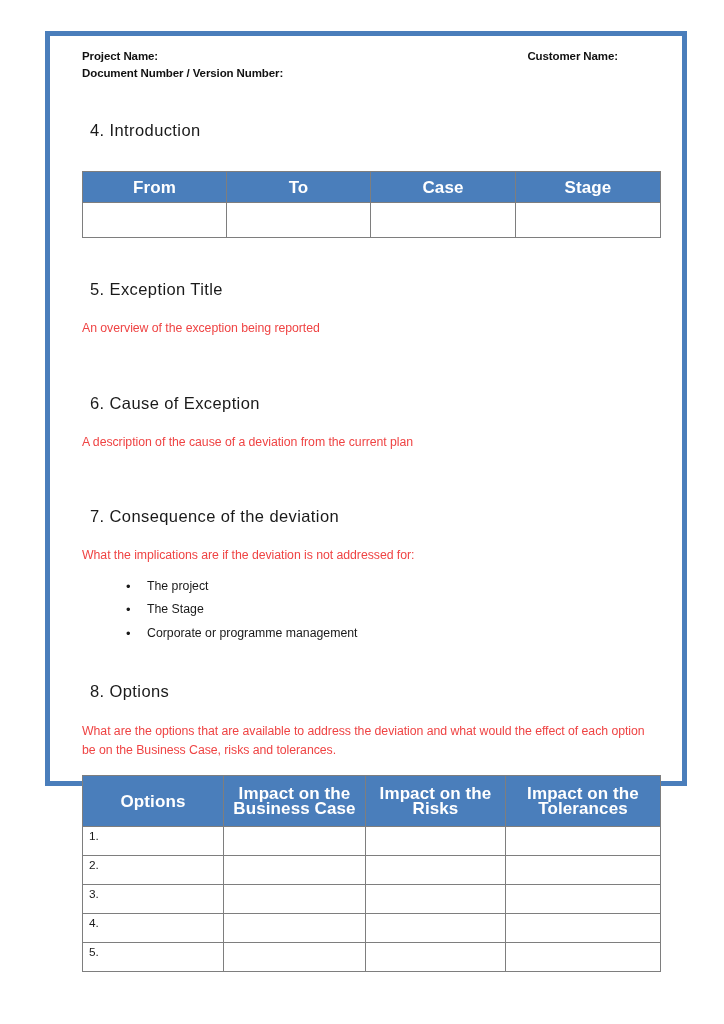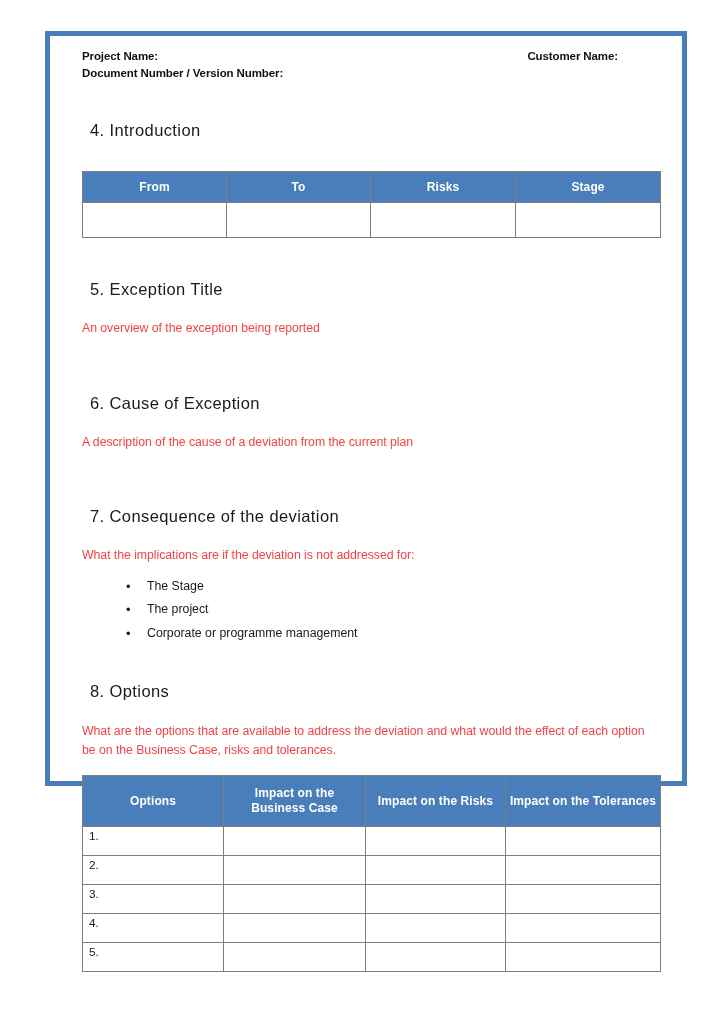--- a/index.html
+++ b/index.html
@@ -124,21 +124,21 @@
 
   
   table.doc-table {
     border-collapse: collapse;
     width: 578px;
     table-layout: fixed;
   }
   table.doc-table th {
     background: #4a7ebb;
     color: #ffffff;
-    font-size: 12px;
+    font-size: 17px;
     font-weight: bold;
     text-align: center;
     border: 1px solid #7e7e7e;
     padding: 4px 3px;
     line-height: 15px;
     letter-spacing: 0.1px;
   }
   table.doc-table td {
     border: 1px solid #7e7e7e;
     font-size: 11.8px;
@@ -205,21 +205,21 @@
         <colgroup>
           <col style="width:144px">
             <col style="width:144px">
           <col style="width:145px">
             <col style="width:145px">
         </colgroup>
         <thead>
           <tr>
             <th>From</th>
             <th>To</th>
-            <th>Risks</th>
+            <th>Case</th>
             <th>Stage</th>
           </tr>
         </thead>
         <tbody>
           <tr>
             <td></td>
             <td></td>
             <td></td>
             <td></td>
           </tr>
@@ -238,22 +238,22 @@
       <div class="gap-heading-body"></div>
       <p class="body-text">A description of the cause of a deviation from the current plan</p>
 
       <div class="gap-body-heading"></div>
 
       <h2 class="section-heading">7. Consequence of the deviation</h2>
       <div class="gap-heading-body"></div>
       <p class="body-text">What the implications are if the deviation is not addressed for:</p>
       <div class="gap-body-list"></div>
       <ul class="bullets">
+        <li>The project</li>
         <li>The Stage</li>
-        <li>The project</li>
         <li>Corporate or programme management</li>
       </ul>
 
       <div class="gap-list-heading"></div>
 
       <h2 class="section-heading">8. Options</h2>
       <div class="gap-heading-body2"></div>
       <p class="body-text">What are the options that are available to address the deviation and what would the effect of each option be on the Business Case, risks and tolerances.</p>
       <div class="gap-body-table2"></div>
 

